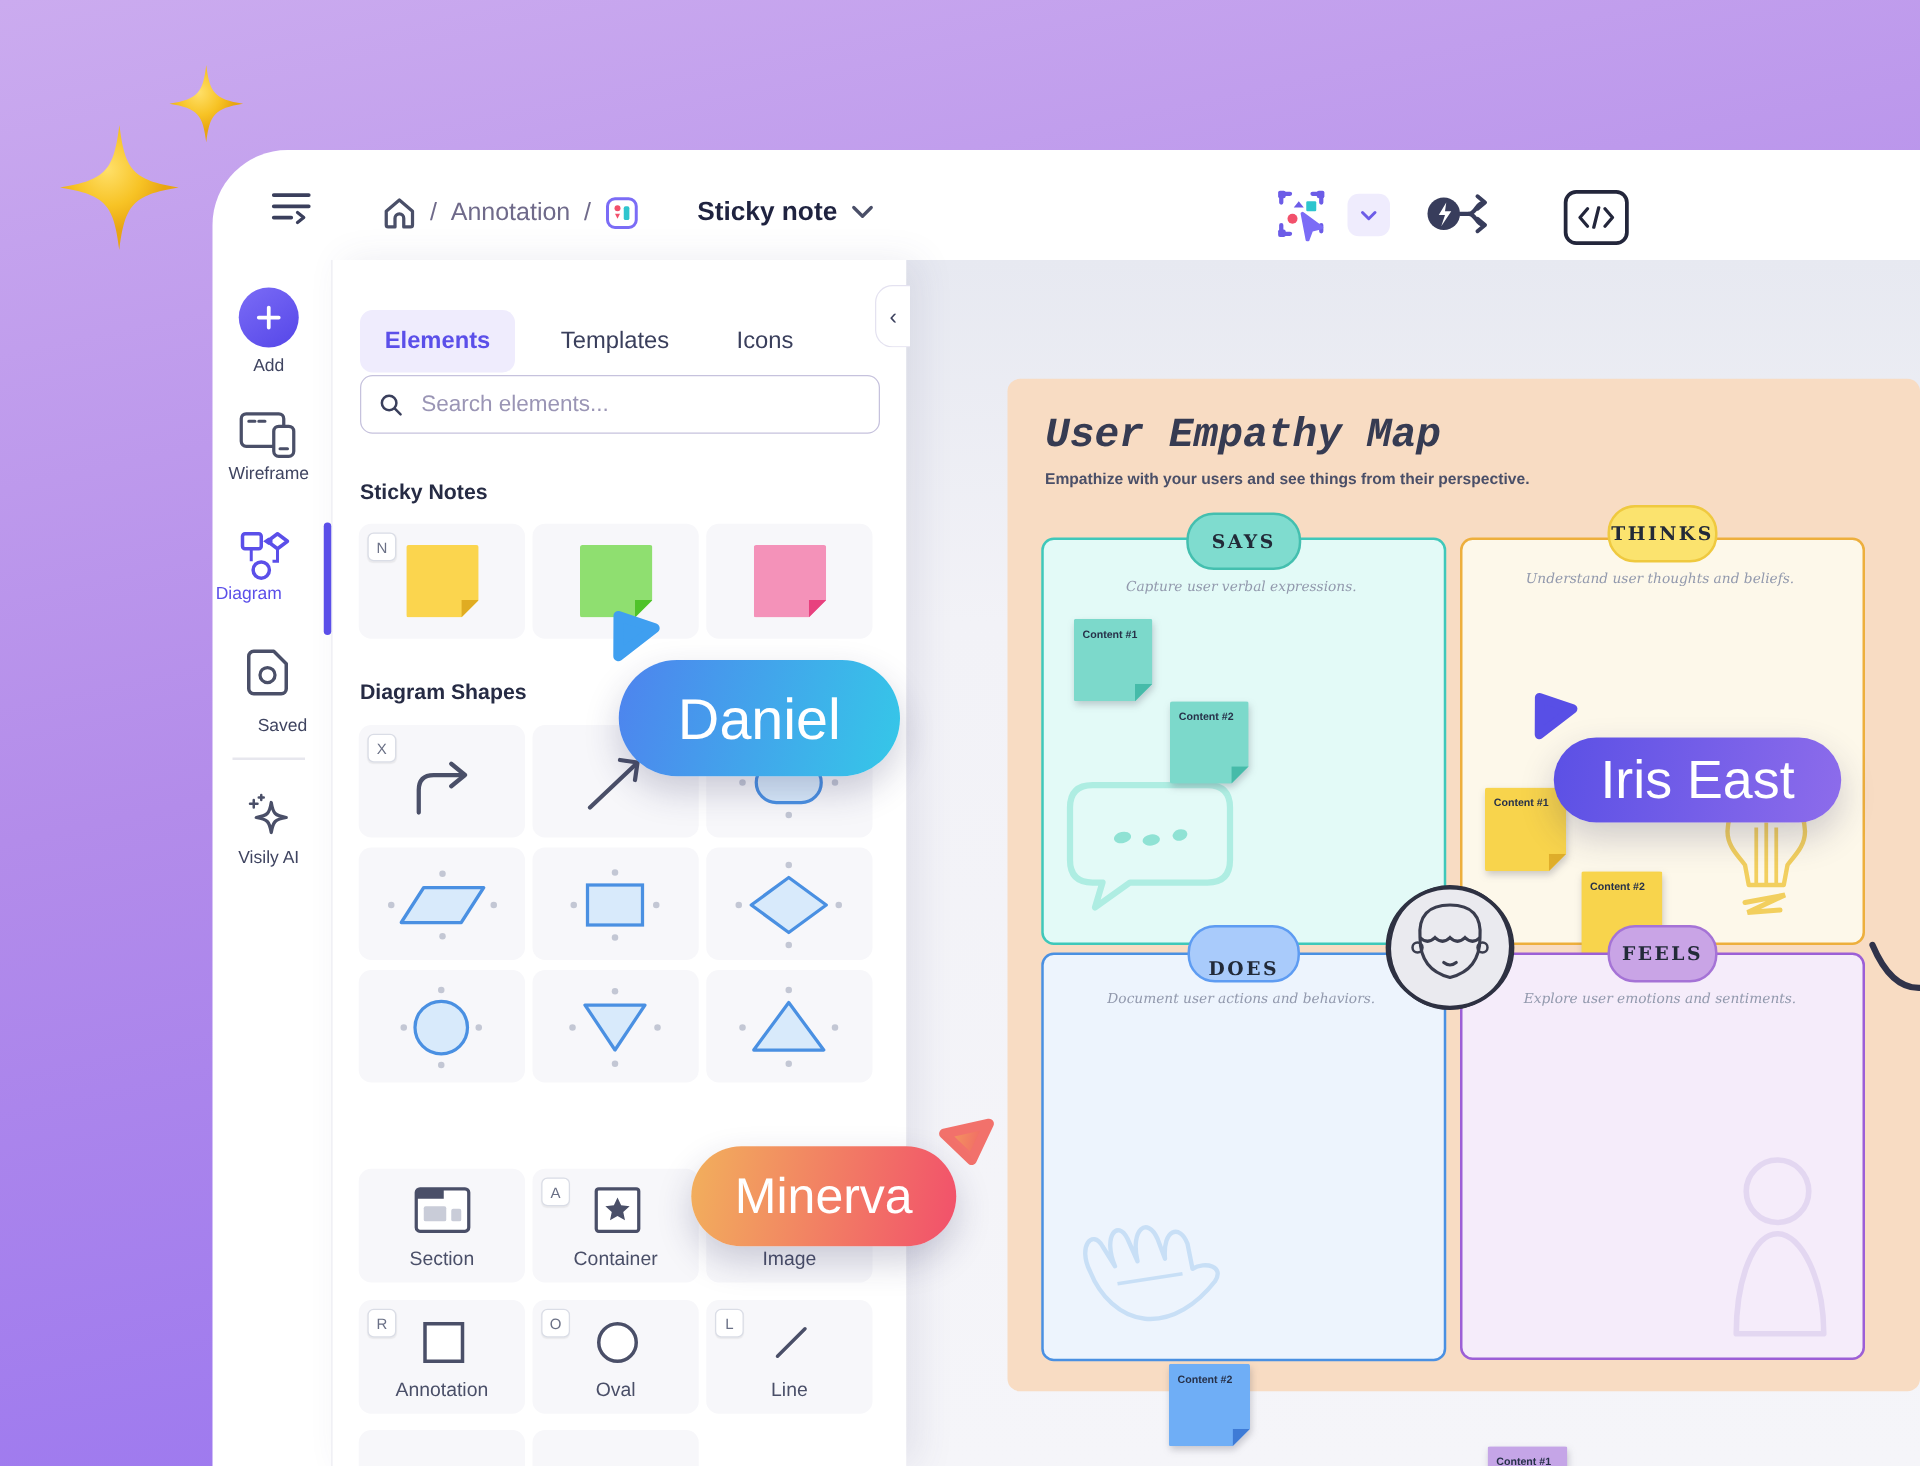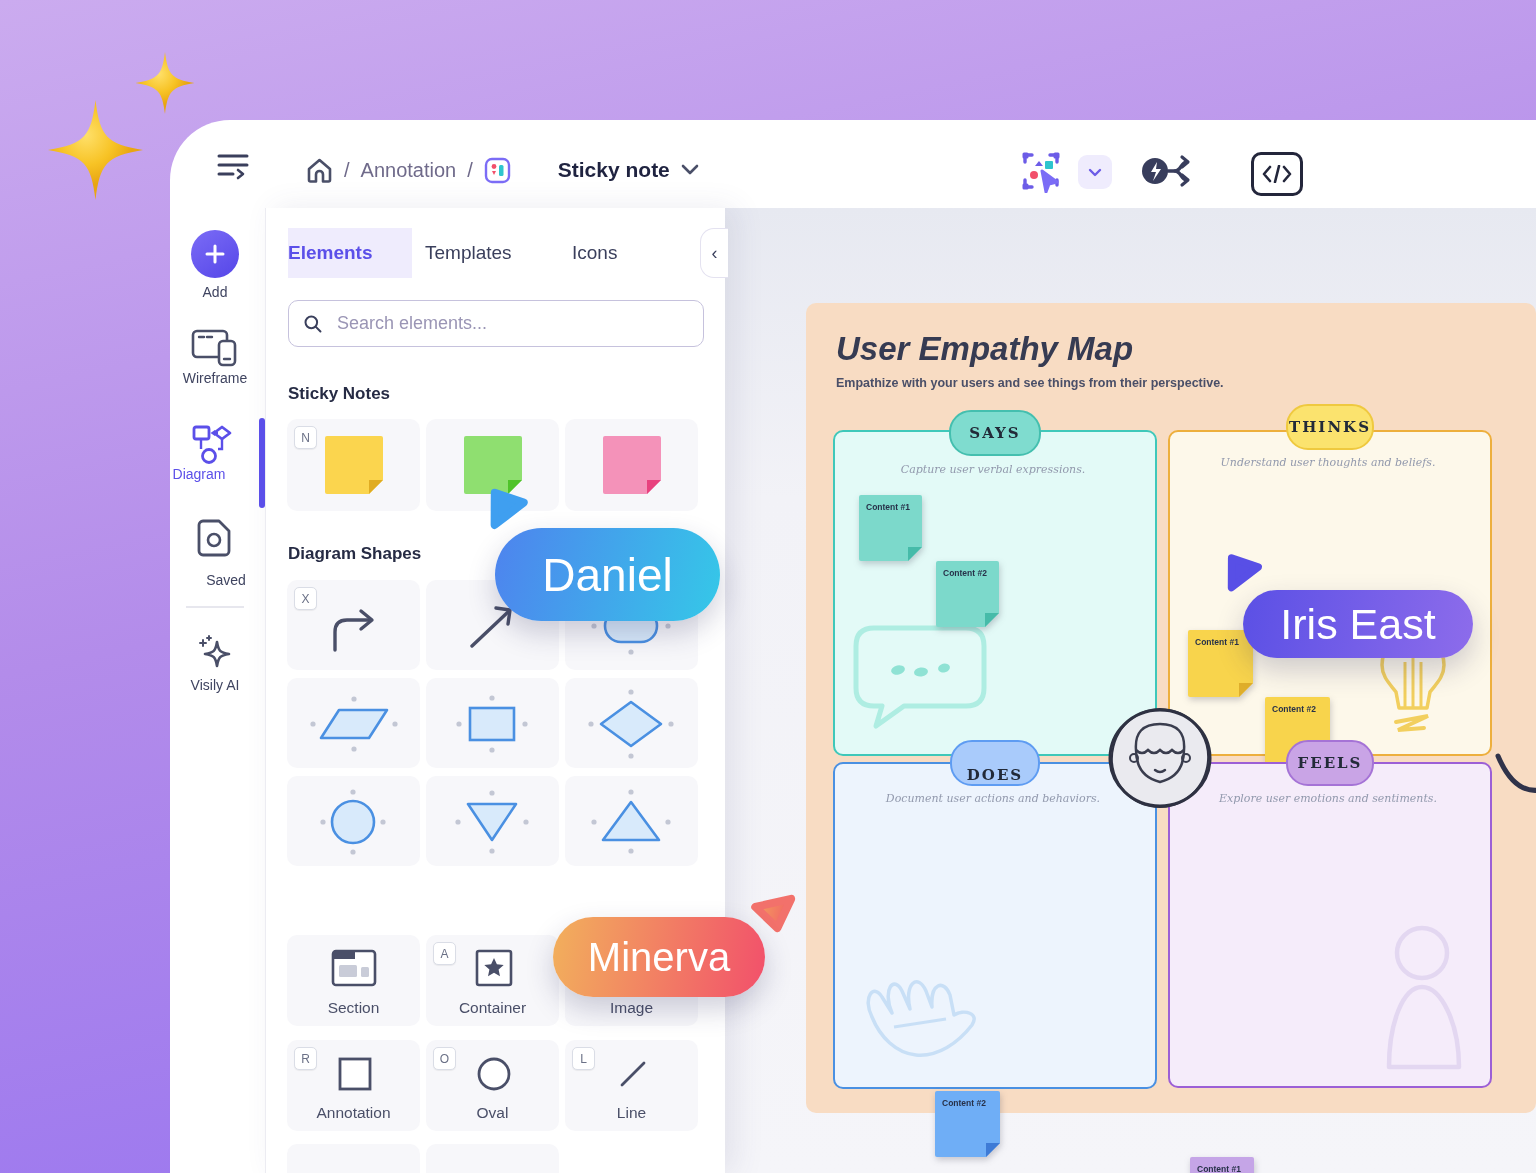--- a/index.html
+++ b/index.html
@@ -8,21 +8,21 @@
          background:linear-gradient(168deg,#cbabef 0%,#b38cea 45%,#9471f1 100%);}
   .abs{position:absolute;}
   
   .window{left:170px;top:120px;width:1366px;height:1053px;background:#fff;border-top-left-radius:60px;}
   .canvas{left:724px;top:208px;width:812px;height:965px;
           background:linear-gradient(180deg,#e7e9f1 0%,#f2f2f7 30%,#f5f5f9 100%);}
   .board{left:806px;top:303px;width:730px;height:810px;background:#f8dcc3;border-radius:10px;}
   
   .panel{left:265px;top:208px;width:459px;height:965px;background:#fff;border-left:1px solid #ececf2;
          box-shadow:10px 0 28px rgba(70,70,120,.10);}
-  .tab{display:flex;align-items:center;font-size:19px;color:#3a3f5c;border-radius:0;cursor:pointer;}
+  .tab{display:flex;align-items:center;justify-content:center;font-size:19px;color:#3a3f5c;border-radius:10px;cursor:pointer;margin-top:20px;}
   .tab.active{background:#efecfd;color:#5b4fe9;font-weight:700;}
   .searchbox{display:flex;align-items:center;gap:12px;border:1.5px solid #c6c2dd;border-radius:10px;background:#fff;padding:0 14px;}
   .searchbox input{border:none;outline:none;font-size:18px;color:#3a3f5c;width:100%;font-family:"Liberation Sans",sans-serif;}
   .searchbox input::placeholder{color:#9a95b5;}
   .sec-title{font-size:17px;font-weight:700;color:#262b44;}
   .card{background:#f7f7fa;border-radius:10px;}
   .kbd{position:absolute;left:7px;top:7px;width:21px;height:21px;background:#fff;border:1px solid #dadde6;border-radius:5px;
        font-size:12px;color:#6a7086;display:flex;align-items:center;justify-content:center;box-shadow:0 1px 1px rgba(0,0,0,.06);}
   .card-label{position:absolute;left:0;right:0;bottom:9px;text-align:center;font-size:15.5px;color:#4a4f68;}
   
@@ -33,21 +33,21 @@
        clip-path:polygon(0 0,100% 0,0 100%);}
   .note{filter:drop-shadow(1px 3px 3px rgba(60,60,80,.25));}
   .note .note-label{position:absolute;left:7px;top:7px;font-size:8.5px;font-weight:700;color:#273149;z-index:2;}
   
   .side-label{position:absolute;width:110px;text-align:center;font-size:14px;color:#3f4460;}
   
   .quad{border-radius:10px;border:2px solid;}
   .qbadge{display:flex;align-items:center;justify-content:center;border-radius:22px;border:2px solid;
           font-family:"DejaVu Serif",serif;font-weight:700;letter-spacing:2px;font-size:15px;color:#222a38;}
   .caption{font-family:"DejaVu Serif",serif;font-style:italic;font-size:11px;color:#9299ad;text-align:center;}
-  .board-title{font-family:Liberation Sans, sans-serif;font-style:italic;font-weight:700;font-size:33px;color:#363b52;}
+  .board-title{font-family:Liberation Mono, monospace;font-style:italic;font-weight:700;font-size:33px;color:#363b52;}
   .board-sub{font-size:12.5px;font-weight:700;color:#4a4f68;}
   
   .pill{display:flex;align-items:center;justify-content:center;border-radius:999px;color:#fff;font-weight:500;
         box-shadow:0 12px 28px rgba(40,40,90,.22);}
   .icon-btn{display:flex;align-items:center;justify-content:center;}
 </style>
 </head>
 <body>
 
 <div class="stage">

